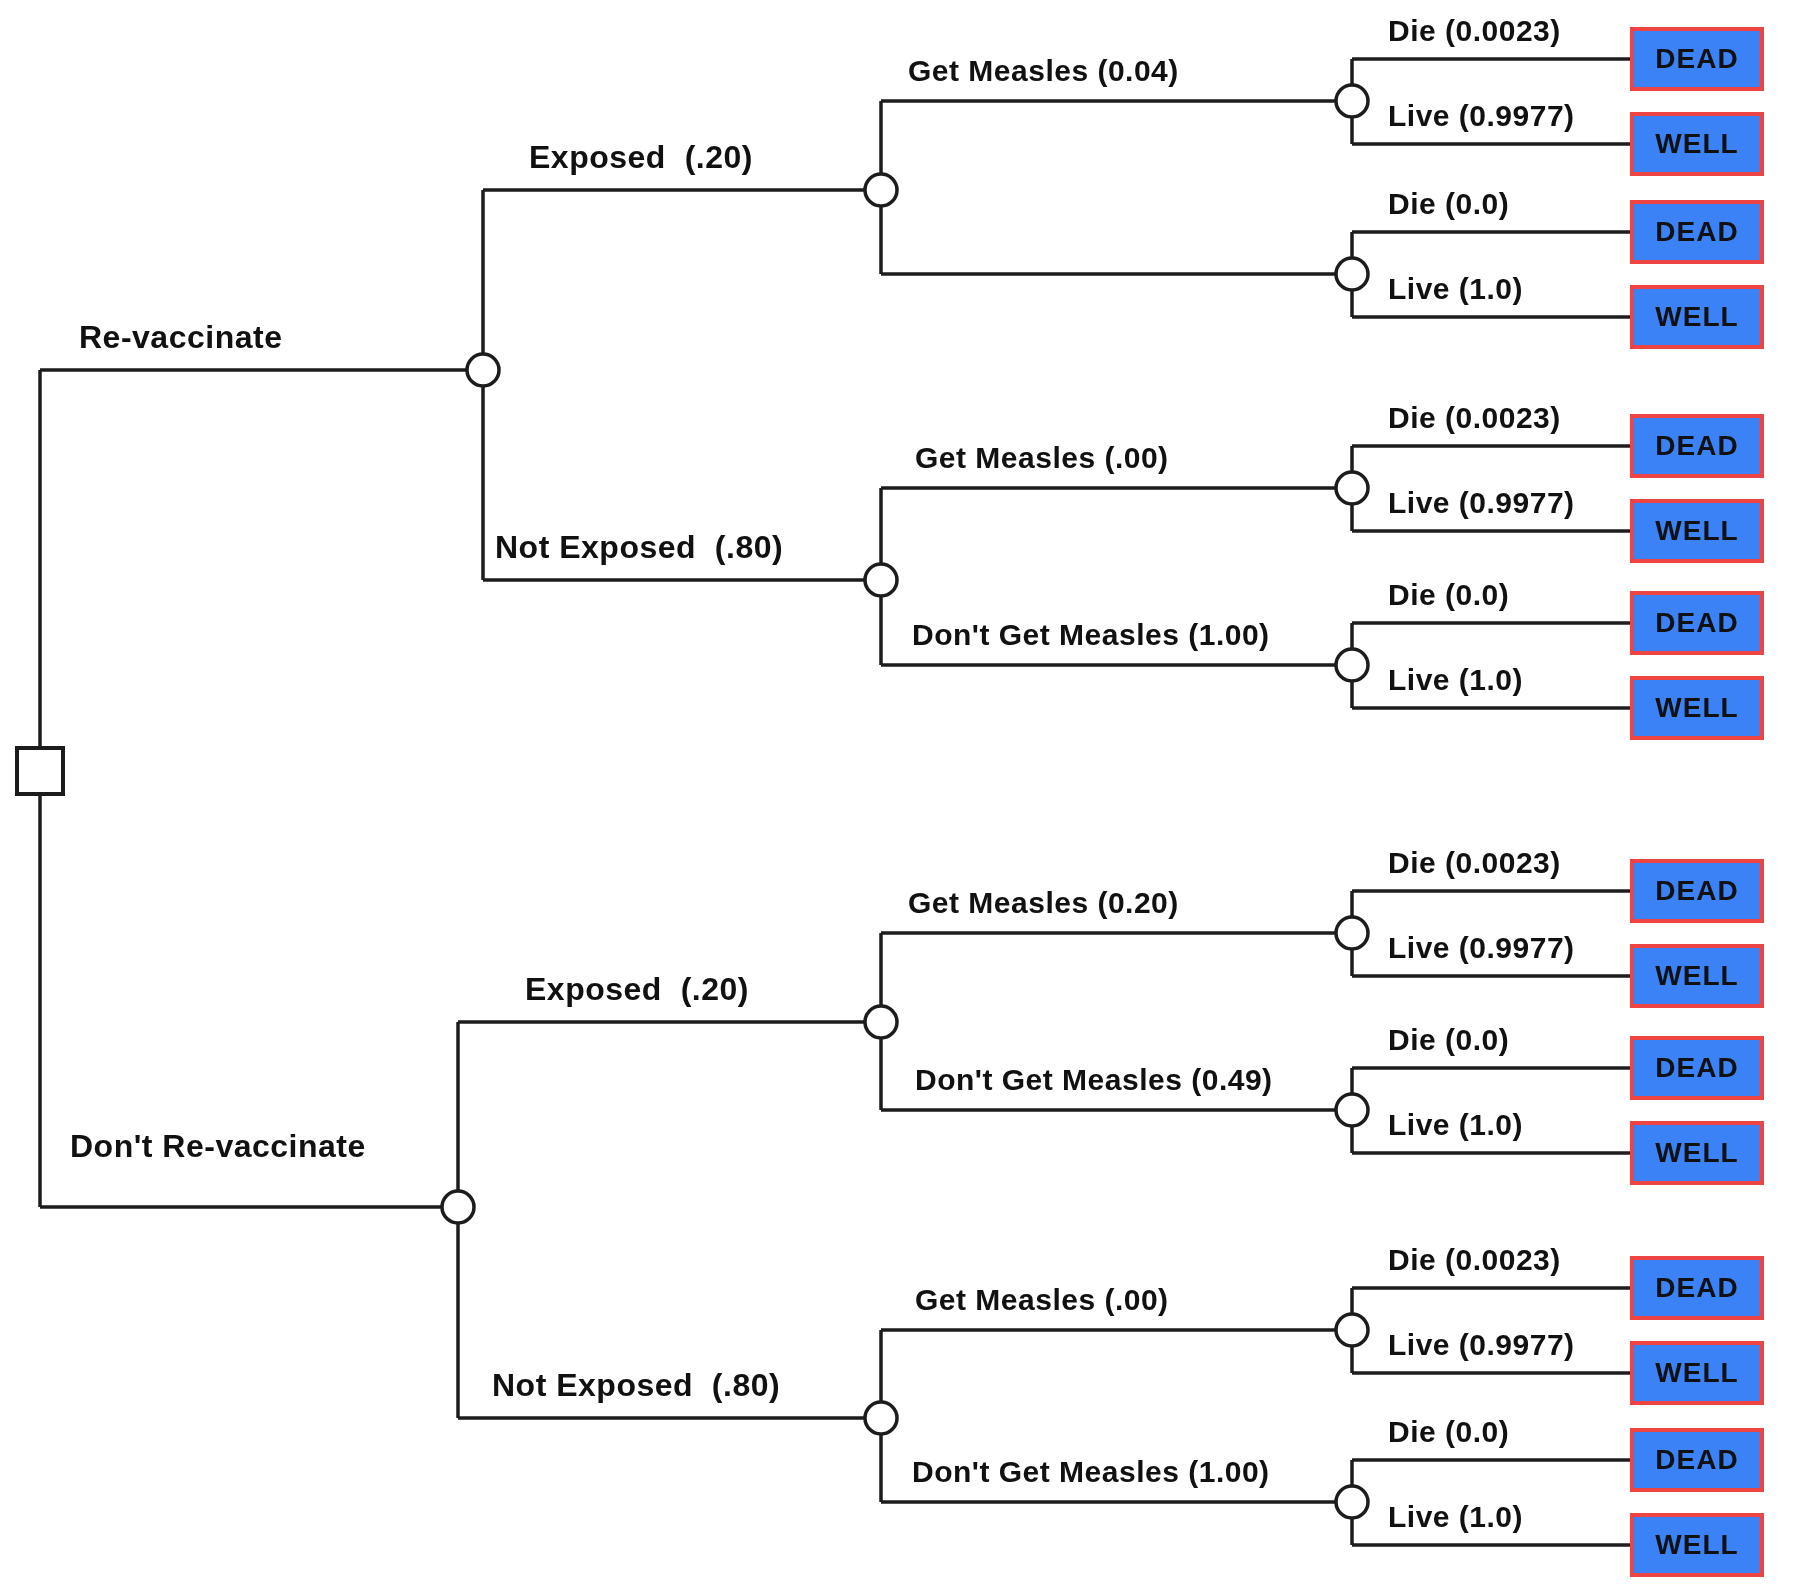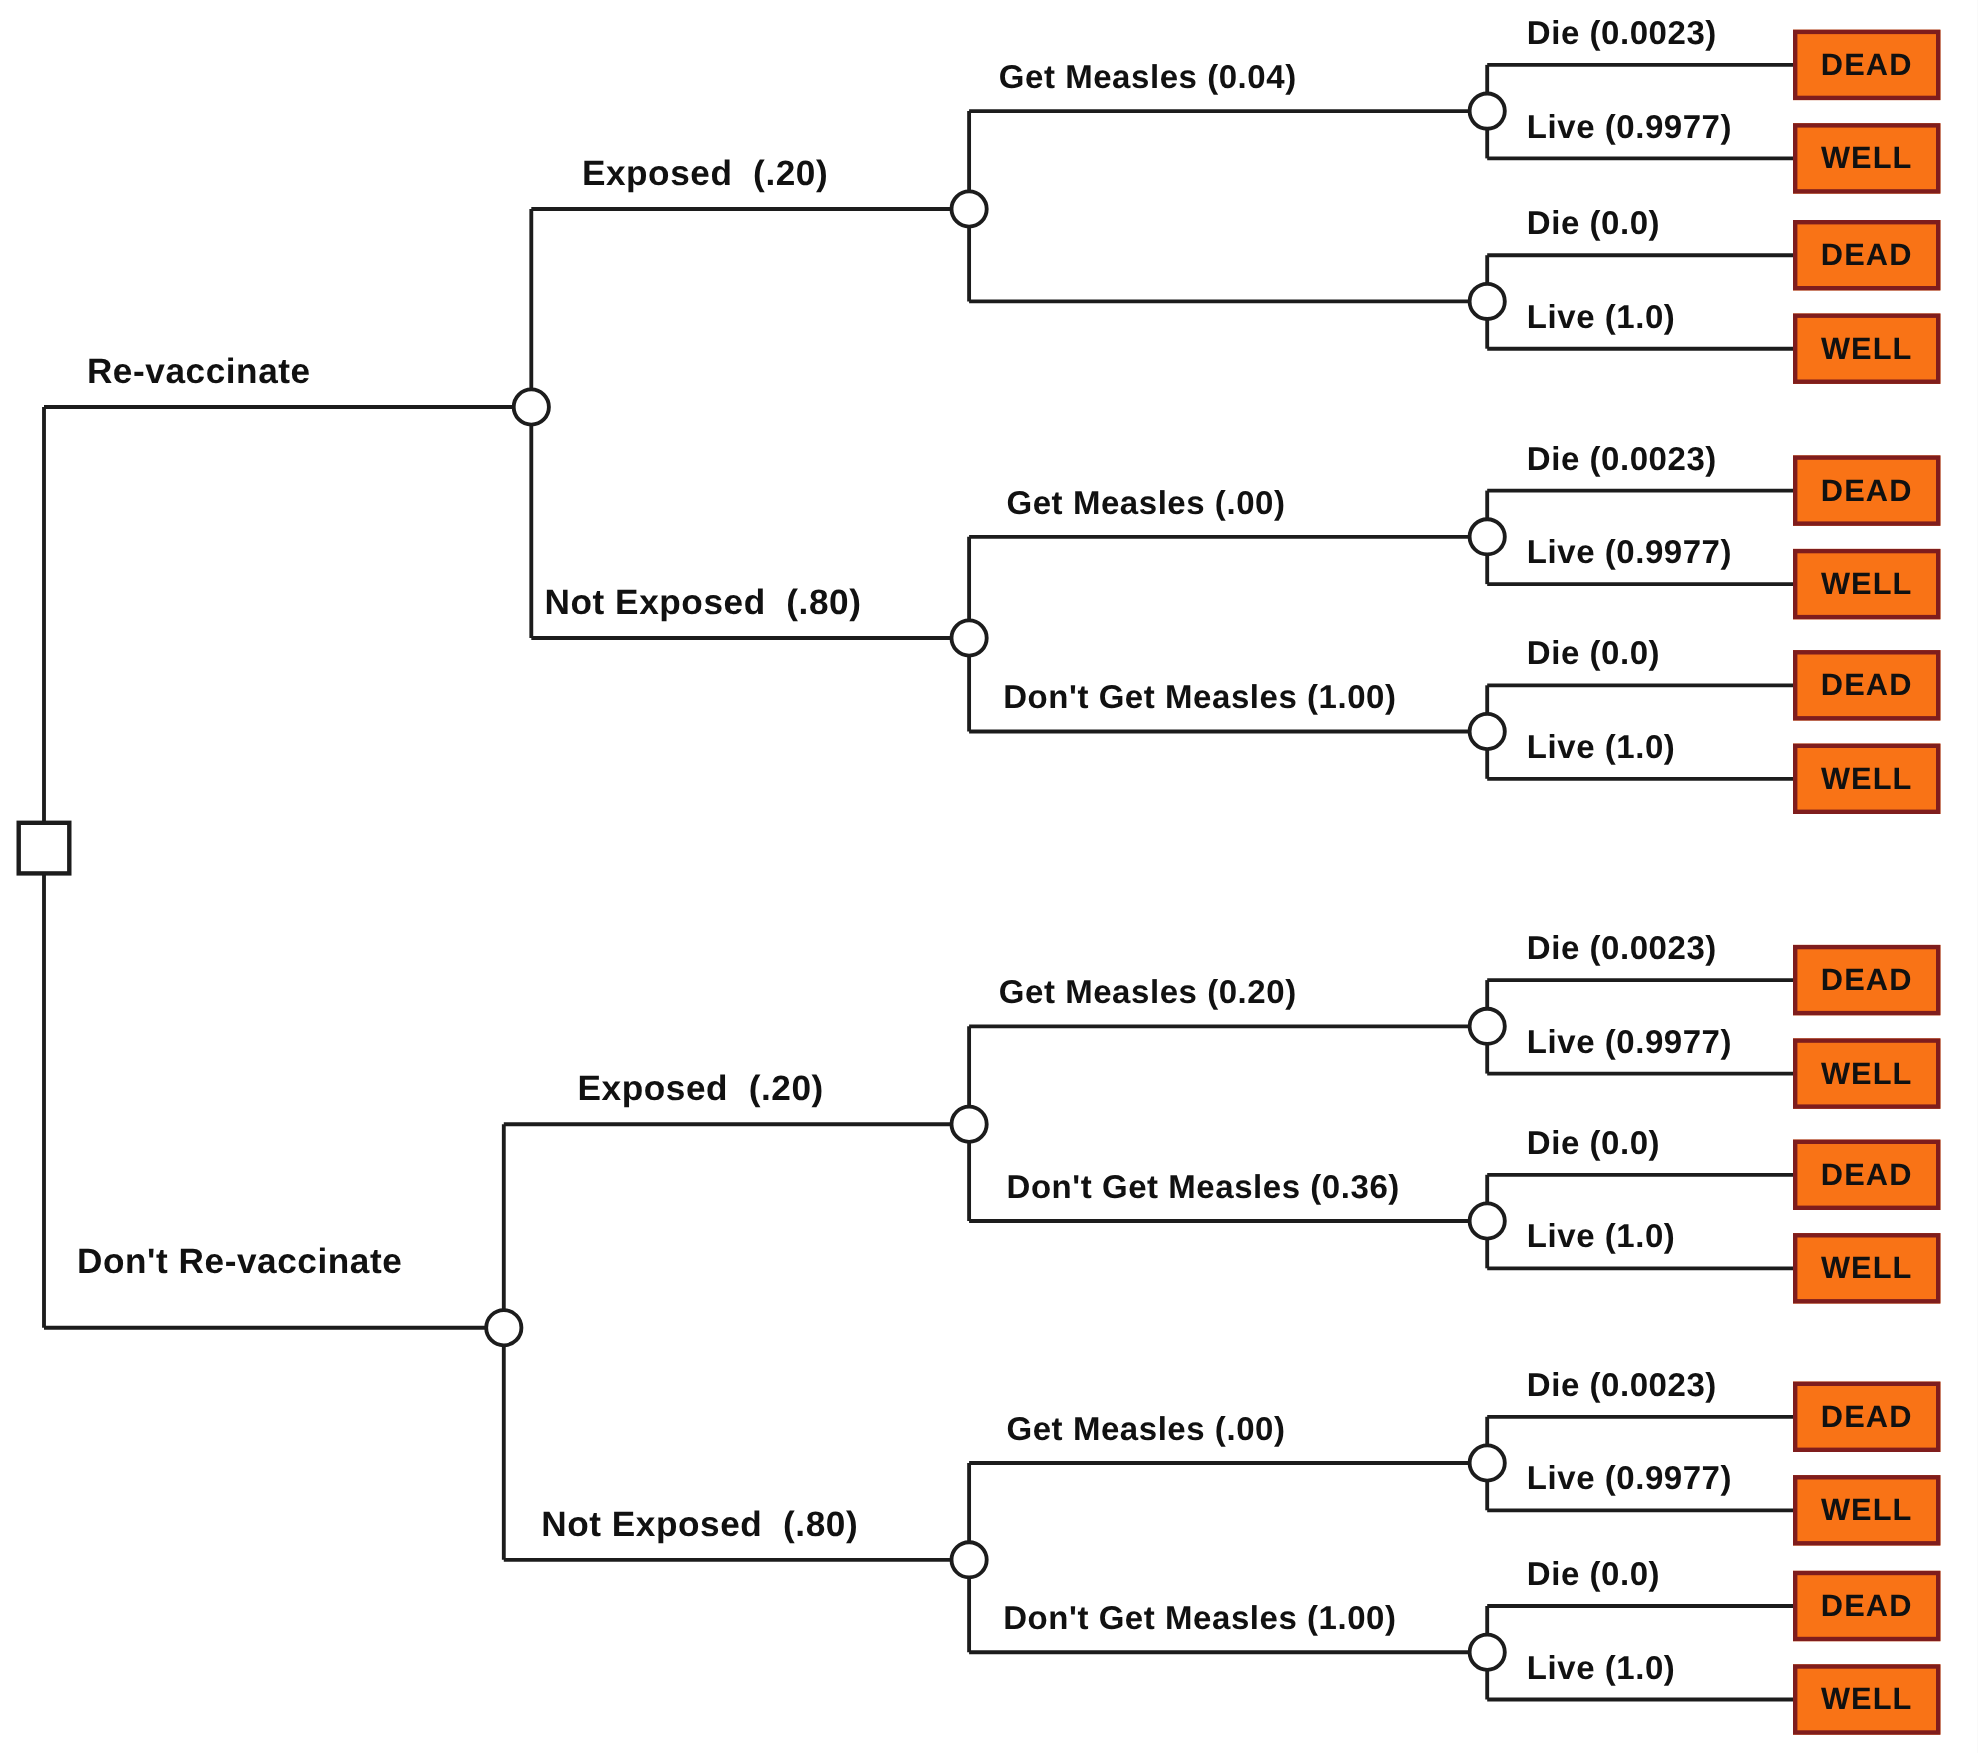--- a/index.html
+++ b/index.html
@@ -7,21 +7,21 @@
     position:relative;width:1798px;height:1594px;background:#ffffff;
     font-family:"Liberation Sans","DejaVu Sans",sans-serif;overflow:hidden;
   }
   .stage svg{position:absolute;left:0;top:0;}
   .lbl{
     position:absolute;color:#111;font-weight:bold;font-size:30px;line-height:1.1;
     white-space:pre;letter-spacing:.5px;
   }
   .lbl.l1,.lbl.l2{font-size:32px;}
   .box{
-    position:absolute;width:134px;height:64px;border:4px solid #7f1d1d;background:#f97316;
+    position:absolute;width:134px;height:64px;border:4px solid #ef4444;background:#3b82f6;
     display:flex;align-items:center;justify-content:center;
     color:#111;font-weight:bold;font-size:28px;letter-spacing:1px;box-sizing:border-box;
   }
 </style>
 </head>
 <body>
 
 <div class="stage">
 
   <svg width="1798" height="1594" viewBox="0 0 1798 1594" stroke="#1c1c1c" stroke-width="3.5" fill="none">
@@ -98,21 +98,21 @@
 
   <div class="lbl l2" style="left:529px;top:140px">Exposed  (.20)</div>
   <div class="lbl l2" style="left:495px;top:530px">Not Exposed  (.80)</div>
   <div class="lbl l2" style="left:525px;top:972px">Exposed  (.20)</div>
   <div class="lbl l2" style="left:492px;top:1368px">Not Exposed  (.80)</div>
 
   <div class="lbl" style="left:908px;top:54px">Get Measles (0.04)</div>
   <div class="lbl" style="left:915px;top:441px">Get Measles (.00)</div>
   <div class="lbl" style="left:912px;top:618px">Don't Get Measles (1.00)</div>
   <div class="lbl" style="left:908px;top:886px">Get Measles (0.20)</div>
-  <div class="lbl" style="left:915px;top:1063px">Don't Get Measles (0.36)</div>
+  <div class="lbl" style="left:915px;top:1063px">Don't Get Measles (0.49)</div>
   <div class="lbl" style="left:915px;top:1283px">Get Measles (.00)</div>
   <div class="lbl" style="left:912px;top:1455px">Don't Get Measles (1.00)</div>
 
   <div class="lbl" style="left:1388px;top:14px">Die (0.0023)</div>
   <div class="lbl" style="left:1388px;top:99px">Live (0.9977)</div>
   <div class="lbl" style="left:1388px;top:187px">Die (0.0)</div>
   <div class="lbl" style="left:1388px;top:272px">Live (1.0)</div>
   <div class="lbl" style="left:1388px;top:401px">Die (0.0023)</div>
   <div class="lbl" style="left:1388px;top:486px">Live (0.9977)</div>
   <div class="lbl" style="left:1388px;top:578px">Die (0.0)</div>

